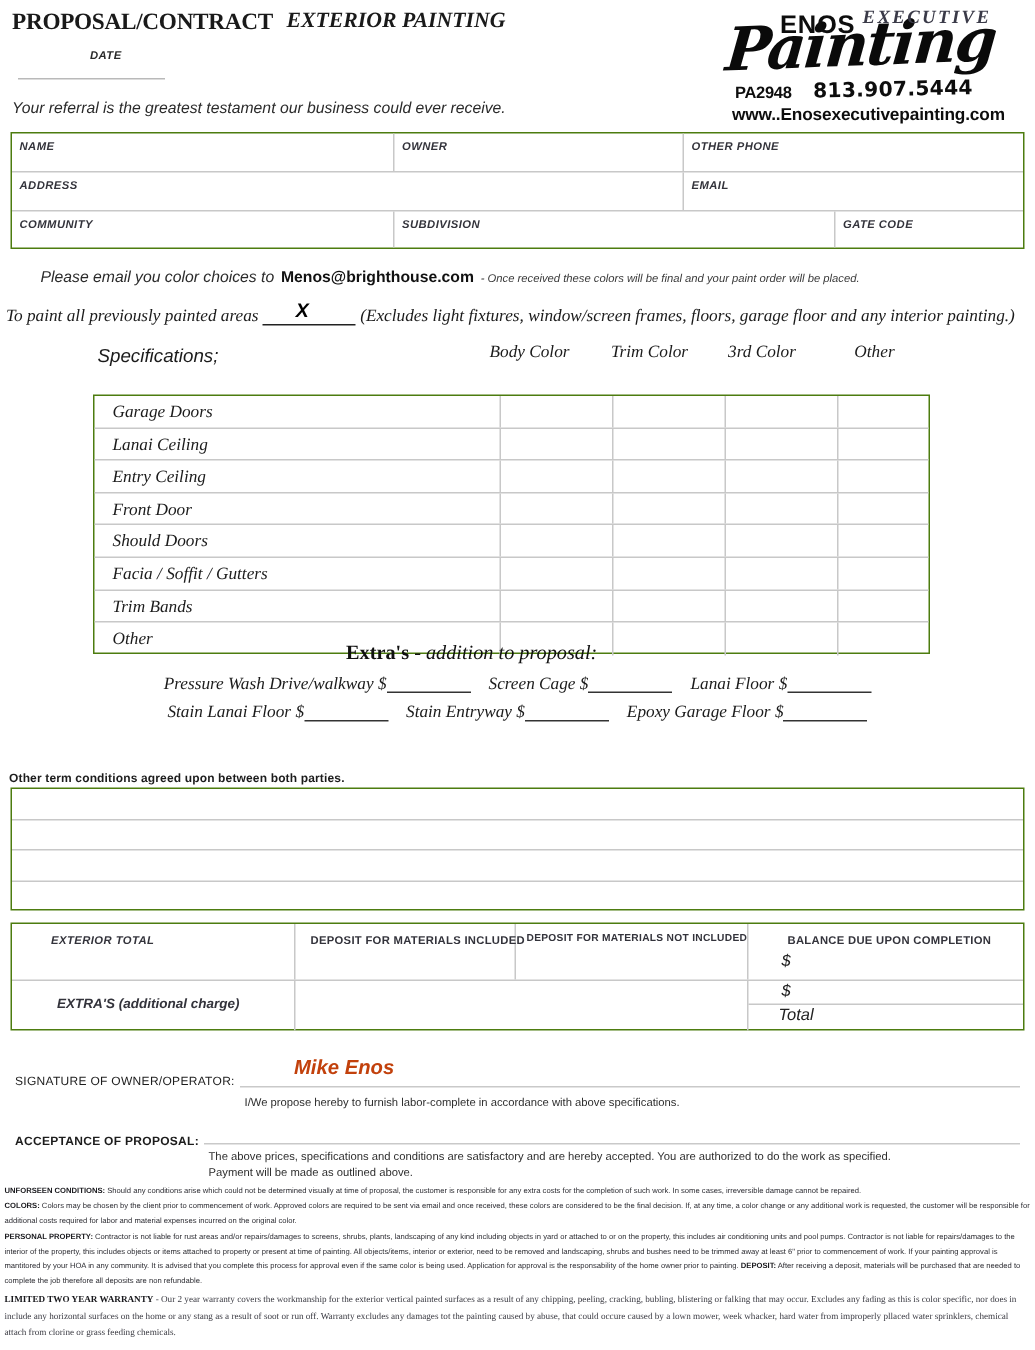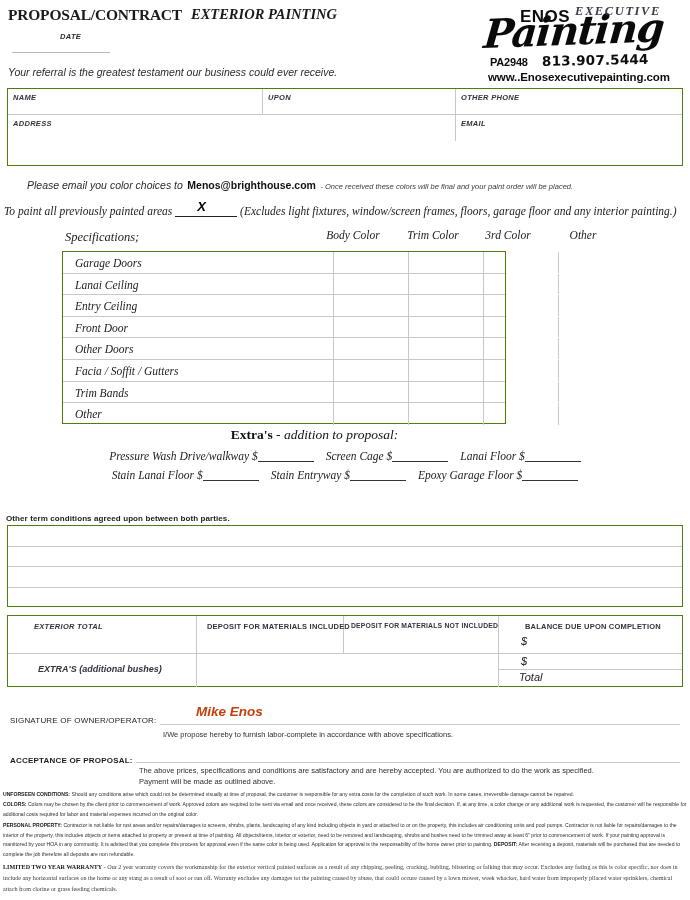--- a/index.html
+++ b/index.html
@@ -207,37 +207,37 @@
     font-weight: bold;
     font-style: italic;
     font-size: 13px;
     color: #000;
   }
 
   
   .specs-caption {
     position: absolute;
     left: 65px; top: 230px;
-    font-family: Liberation Serif, serif;
+    font-family: Liberation Sans, sans-serif;
     font-style: italic;
     font-size: 12.5px;
     color: #1b1b1b;
   }
   .spec-colhead {
     position: absolute;
     top: 229px;
     font-family: "Liberation Serif", serif;
     font-style: italic;
     font-size: 11.5px;
     color: #1b1b1b;
     text-align: center;
     white-space: nowrap;
   }
   #specs-table {
-    left: 62px; top: 251px; width: 444px; height: 173px;
+    left: 62px; top: 263px; width: 558px; height: 173px;
   }
   .spec-name {
     position: absolute;
     left: 12px; top: 5px;
     font-family: "Liberation Serif", serif;
     font-style: italic;
     font-size: 11.5px;
     color: #1b1b1b;
     white-space: nowrap;
   }
@@ -416,32 +416,43 @@
     <div class="logo-phone">813.907.5444</div>
     <div class="logo-web">www..Enosexecutivepainting.com</div>
   </div>
 
   <div class="gtable" id="contact-table">
     <div class="grow" style="height:26px">
       <div class="gcell" style="left:0;width:255px">
         <span class="flabel">NAME</span>
       </div>
       <div class="gcell" style="left:255px;width:193px">
-        <span class="flabel">UPON</span>
+        <span class="flabel">OWNER</span>
       </div>
       <div class="gcell last" style="left:448px;right:0">
         <span class="flabel">OTHER PHONE</span>
       </div>
     </div>
     <div class="grow" style="height:26px">
       <div class="gcell" style="left:0;width:448px">
         <span class="flabel">ADDRESS</span>
       </div>
       <div class="gcell last" style="left:448px;right:0">
         <span class="flabel">EMAIL</span>
+      </div>
+    </div>
+    <div class="grow" style="height:24px">
+      <div class="gcell" style="left:0;width:255px">
+        <span class="flabel">COMMUNITY</span>
+      </div>
+      <div class="gcell" style="left:255px;width:294px">
+        <span class="flabel">SUBDIVISION</span>
+      </div>
+      <div class="gcell last" style="left:549px;right:0">
+        <span class="flabel">GATE CODE</span>
       </div>
     </div>
   </div>
 
   <div class="email-line">
     <span class="a">Please email you color choices to</span>
     <span class="b">Menos@brighthouse.com</span>
     <span class="c">- Once received these colors will be final and your paint order will be placed.</span>
   </div>
 
@@ -491,21 +502,21 @@
       <div class="gcell" style="left:0;width:271px">
         <span class="spec-name">Front Door</span>
       </div>
       <div class="gcell" style="left:271px;width:75px"></div>
       <div class="gcell" style="left:346px;width:75px"></div>
       <div class="gcell" style="left:421px;width:75px"></div>
       <div class="gcell last" style="left:496px;right:0"></div>
     </div>
     <div class="grow" style="height:21.6px">
       <div class="gcell" style="left:0;width:271px">
-        <span class="spec-name">Other Doors</span>
+        <span class="spec-name">Should Doors</span>
       </div>
       <div class="gcell" style="left:271px;width:75px"></div>
       <div class="gcell" style="left:346px;width:75px"></div>
       <div class="gcell" style="left:421px;width:75px"></div>
       <div class="gcell last" style="left:496px;right:0"></div>
     </div>
     <div class="grow" style="height:21.6px">
       <div class="gcell" style="left:0;width:271px">
         <span class="spec-name">Facia / Soffit / Gutters</span>
       </div>
@@ -564,21 +575,21 @@
       <div class="gcell" style="left:336px;width:155px">
         <span class="tl-caps tiny" style="left:7px;top:6px">DEPOSIT FOR MATERIALS NOT INCLUDED</span>
       </div>
       <div class="gcell last" style="left:491px;right:0">
         <span class="tl-caps" style="left:26px;top:6px">BALANCE DUE UPON COMPLETION</span>
         <span class="money" style="left:22px;top:19px">$</span>
       </div>
     </div>
     <div class="grow" style="height:33px">
       <div class="gcell" style="left:0;width:189px">
-        <span class="tl-small" style="left:30px;top:10px;font-size:9px;letter-spacing:0">EXTRA'S (additional bushes)</span>
+        <span class="tl-small" style="left:30px;top:10px;font-size:9px;letter-spacing:0">EXTRA'S (additional charge)</span>
       </div>
       <div class="gcell" style="left:189px;width:302px"></div>
       <div class="gcell last" style="left:491px;right:0">
         <span class="money" style="left:22px;top:1px">$</span>
         <span class="money" style="left:20px;top:17px">Total</span>
         <span class="hsplit" style="left:0;right:0;top:15px"></span>
       </div>
     </div>
   </div>
 

